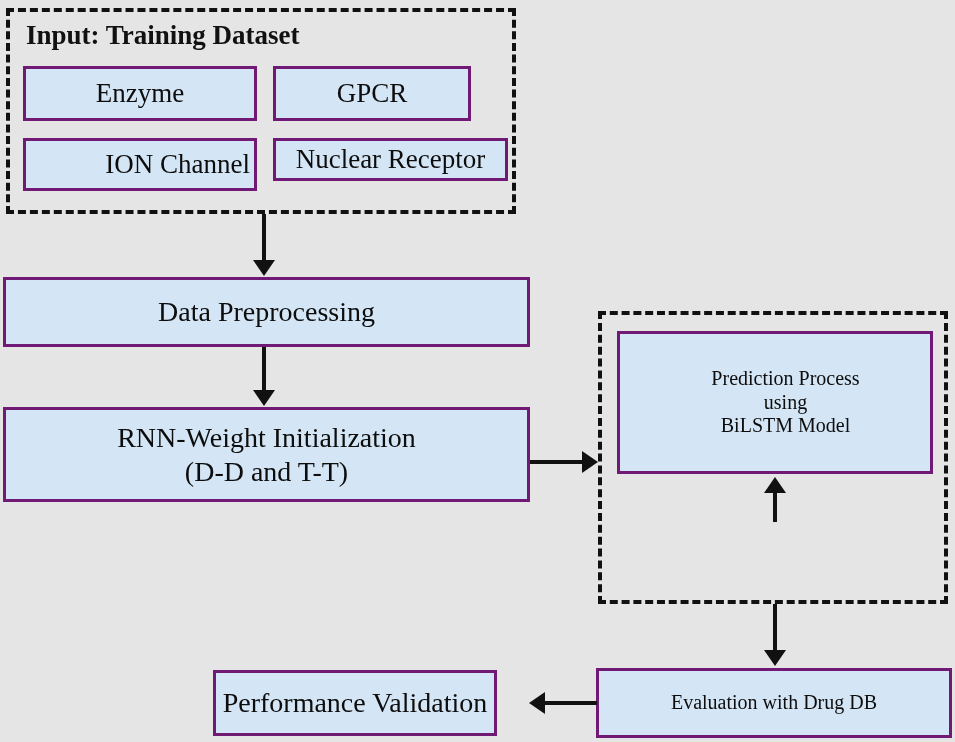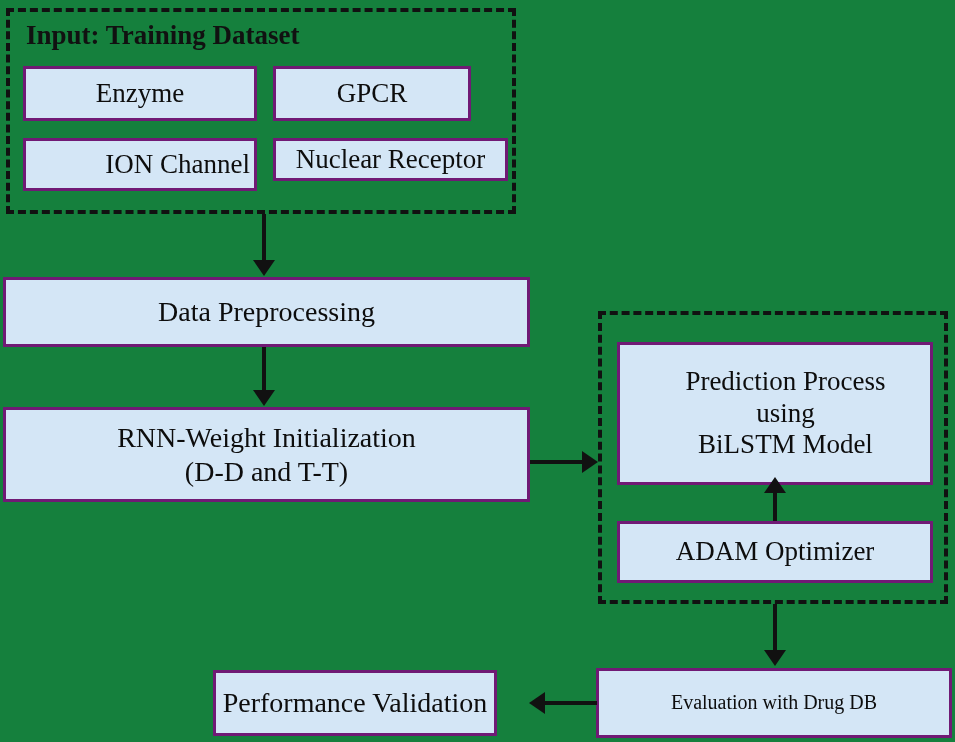--- a/index.html
+++ b/index.html
@@ -8,21 +8,21 @@
     padding: 0;
     background: #ffffff;
   }
   body {
     font-family: "Liberation Serif", "DejaVu Serif", serif;
   }
   #canvas {
     position: relative;
     width: 955px;
     height: 742px;
-    background: #15803d;
+    background: #e5e5e5;
     overflow: hidden;
   }
   .dashed-group {
     position: absolute;
     border: 4px dashed #111111;
     background: transparent;
     box-sizing: border-box;
   }
   .group-title {
     position: absolute;
@@ -116,32 +116,29 @@
   <div class="node" style="left:3px; top:407px; width:527px; height:95px; font-size:28px;">
     <span class="node-label">RNN-Weight Initialization
 (D-D and T-T)</span>
   </div>
 
   <div class="conn" style="left:530px; top:460px; width:56px; height:4px;"></div>
   <div class="arrowhead arrow-right" style="left:582px; top:451px;"></div>
 
   <div class="dashed-group" style="left:598px; top:311px; width:350px; height:293px;"></div>
 
-  <div class="node" style="left:617px; top:342px; width:316px; height:143px; font-size:27px;padding-left:25px;">
+  <div class="node" style="left:617px; top:331px; width:316px; height:143px; font-size:20px;padding-left:25px;">
     <span class="node-label">Prediction Process
 using
 BiLSTM Model</span>
   </div>
 
   <div class="conn" style="left:773px; top:493px; width:4px; height:29px;"></div>
   <div class="arrowhead arrow-up" style="left:764px; top:477px;"></div>
 
-  <div class="node" style="left:617px; top:521px; width:316px; height:62px; font-size:27px;">
-    <span class="node-label">ADAM Optimizer</span>
-  </div>
 
   <div class="conn" style="left:773px; top:604px; width:4px; height:50px;"></div>
   <div class="arrowhead arrow-down" style="left:764px; top:650px;"></div>
 
   <div class="node" style="left:596px; top:668px; width:356px; height:70px; font-size:20px;">
     <span class="node-label">Evaluation with Drug DB</span>
   </div>
 
   <div class="conn" style="left:545px; top:701px; width:52px; height:4px;"></div>
   <div class="arrowhead arrow-left" style="left:529px; top:692px;"></div>

